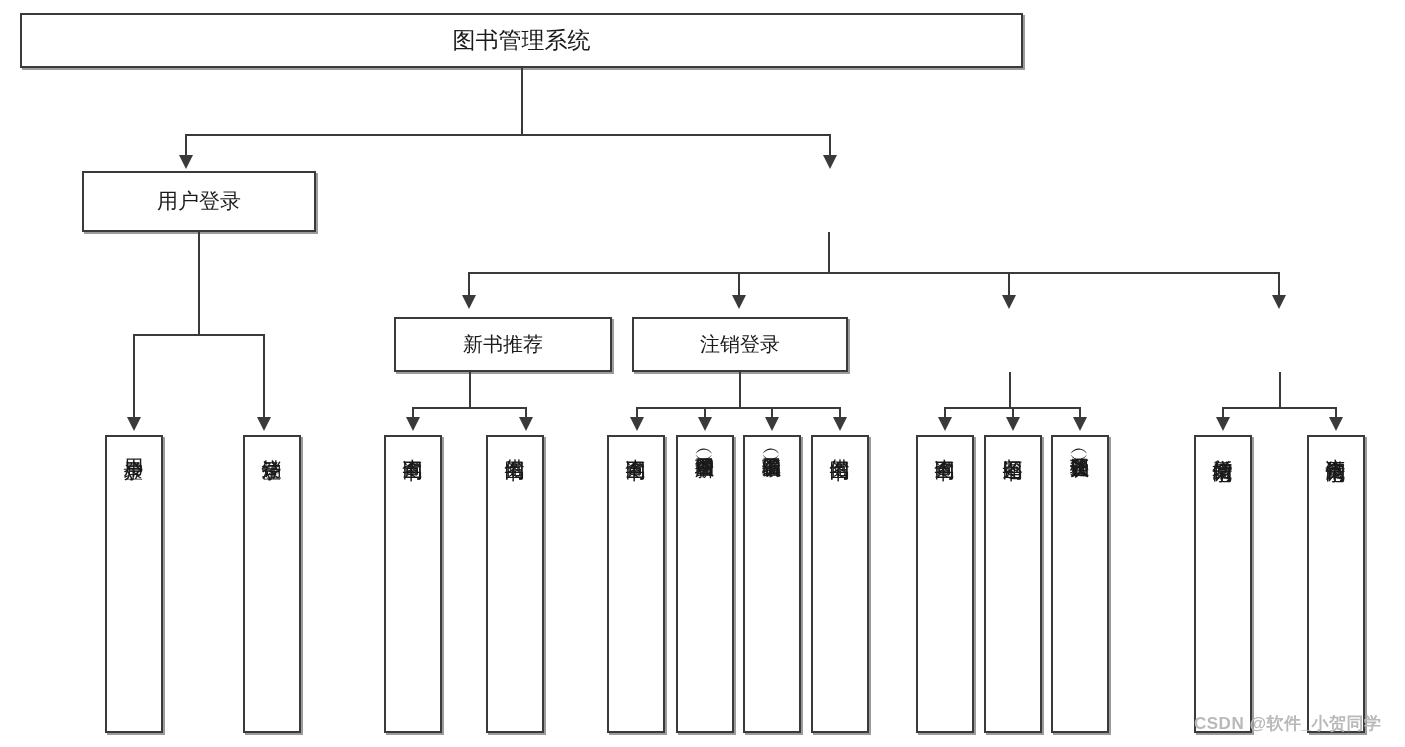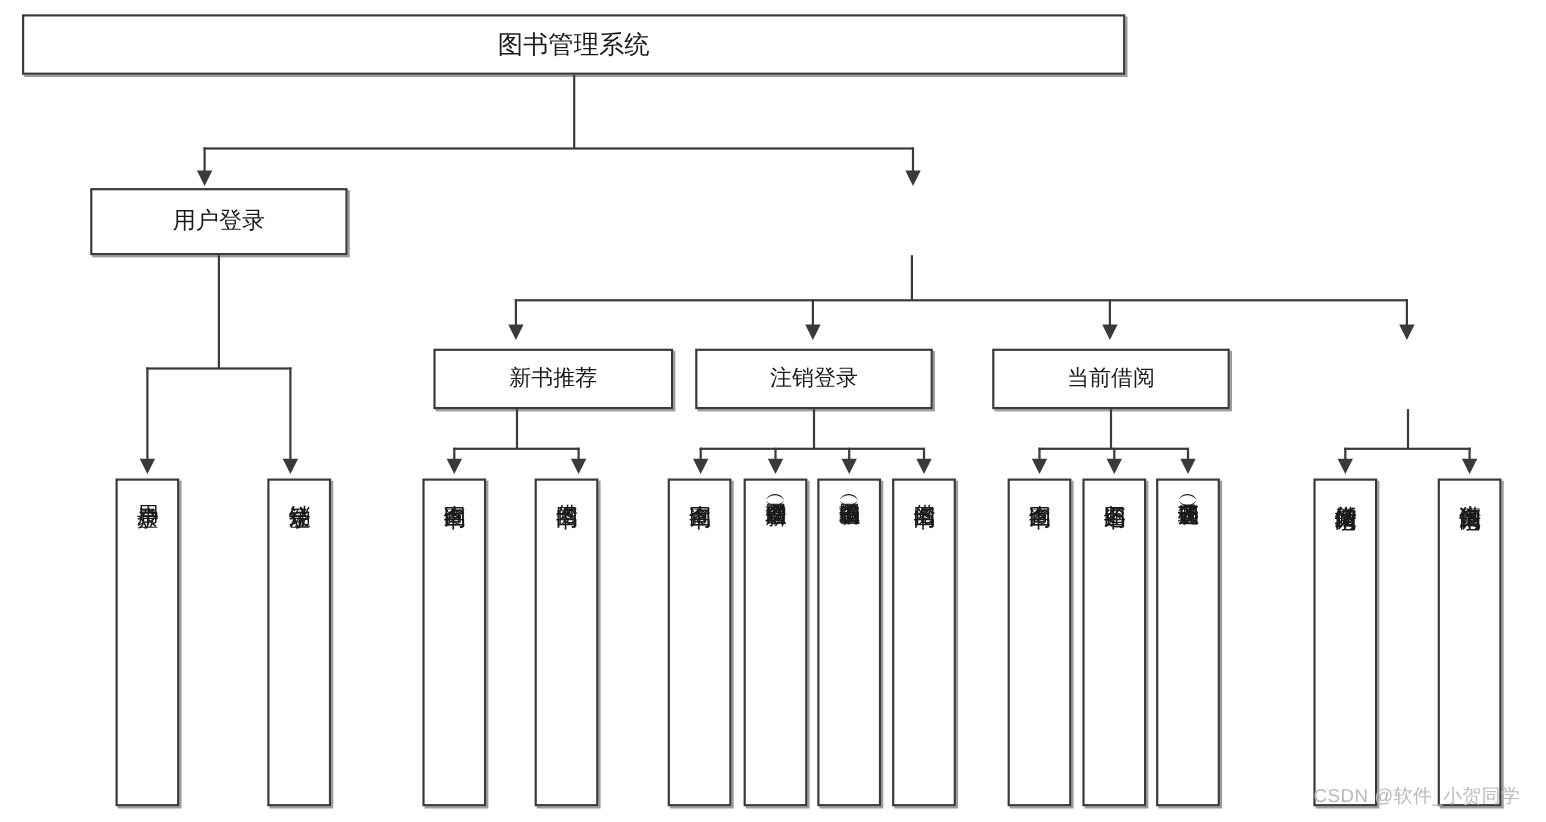--- a/index.html
+++ b/index.html
@@ -123,23 +123,20 @@
   <div class="arrow" style="left:1002px;top:295px;"></div>
   <div class="ln v" style="left:1278px;top:272px;height:25px;"></div>
   <div class="arrow" style="left:1272px;top:295px;"></div>
 
   <div class="node h-sub shadowed" style="left:362px;top:317px;width:218px;height:55px;margin-left:32px;">
     <span class="label">新书推荐</span>
   </div>
   <div class="node h-sub shadowed" style="left:632px;top:317px;width:216px;height:55px;">
     <span class="label">注销登录</span>
   </div>
-  <div class="node h-sub shadowed" style="left:902px;top:317px;width:216px;height:55px;">
-    <span class="label">当前借阅</span>
-  </div>
 
   <div class="ln v" style="left:469px;top:372px;height:36px;"></div>
   <div class="ln h" style="left:412px;top:407px;width:115px;"></div>
   <div class="ln v" style="left:412px;top:407px;height:12px;"></div>
   <div class="arrow" style="left:406px;top:417px;"></div>
   <div class="ln v" style="left:525px;top:407px;height:12px;"></div>
   <div class="arrow" style="left:519px;top:417px;"></div>
 
   <div class="ln v" style="left:739px;top:372px;height:36px;"></div>
   <div class="ln h" style="left:636px;top:407px;width:204px;"></div>
@@ -205,15 +202,15 @@
     <span class="label">确认归还（管理员）</span>
   </div>
 
   <div class="node vert shadowed" style="left:1194px;top:435px;width:58px;height:298px;">
     <span class="label">新增借阅记录</span>
   </div>
   <div class="node vert shadowed" style="left:1307px;top:435px;width:58px;height:298px;">
     <span class="label">查询借阅记录</span>
   </div>
 
-  <div id="watermark" style="left:1194px;top:712px;">CSDN @软件_小贺同学</div>
+  <div id="watermark" style="left:1194px;top:712px;font-weight:bold;">CSDN @软件_小贺同学</div>
 
 </div>
 
 </body></html>

